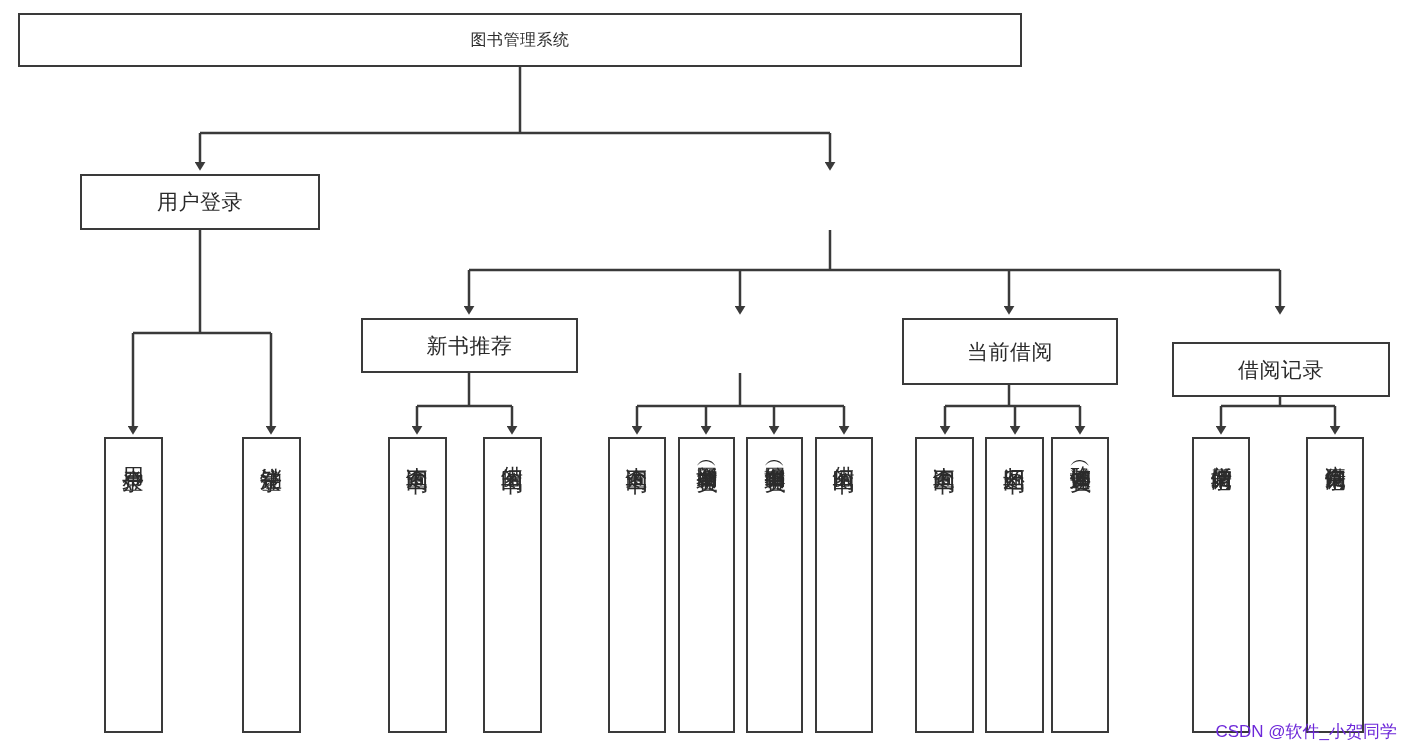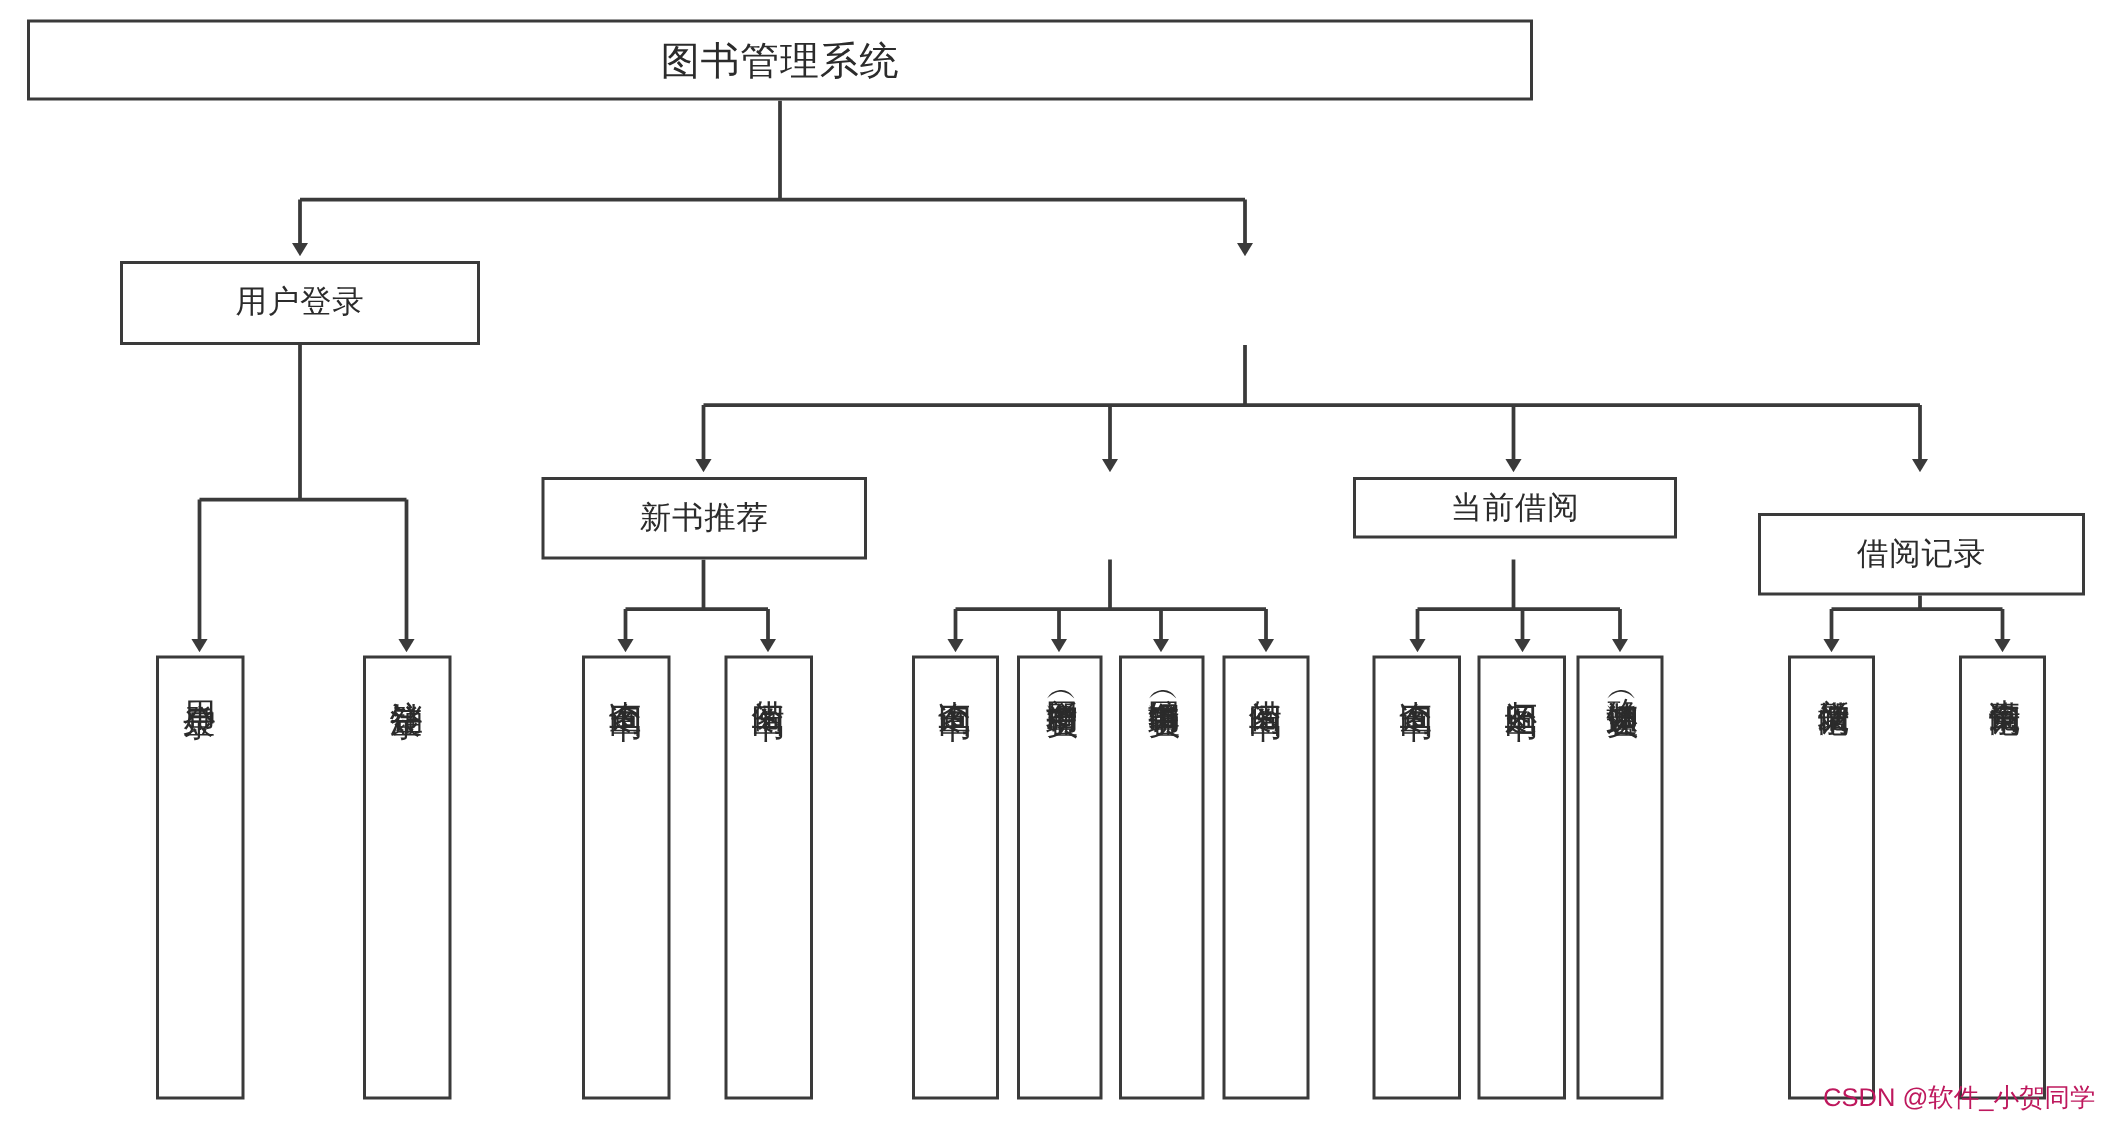--- a/index.html
+++ b/index.html
@@ -39,21 +39,21 @@
     display: block;
     text-align: center;
     letter-spacing: 0.5px;
   }
   .node.horiz .label {
     font-size: 21px;
     line-height: 1.1;
     white-space: nowrap;
   }
   .node.root .label {
-    font-size: 26px;
+    font-size: 16px;
   }
   .node.leaf {
     align-items: flex-start;
     justify-content: center;
     padding-top: 10px;
   }
   .node.leaf .label {
     writing-mode: vertical-rl;
     text-orientation: upright;
     font-size: 22px;
@@ -64,21 +64,21 @@
   .node.leaf.tall-text .label {
     font-size: 21px;
     line-height: 1.28;
     letter-spacing: 1px;
   }
   .watermark {
     position: absolute;
     right: 8px;
     bottom: 4px;
     font-size: 17px;
-    color: #be185d;
+    color: #6d28d9;
     white-space: nowrap;
     font-family: "Liberation Sans", "DejaVu Sans", sans-serif;
   }
 </style>
 </head>
 <body>
 
 <div id="canvas">
 
   <svg class="connectors" viewBox="0 0 1405 747">
@@ -135,21 +135,21 @@
     <span class="label">图书管理系统</span>
   </div>
 
   <div class="node horiz" style="left:80px; top:174px; width:240px; height:56px;">
     <span class="label">用户登录</span>
   </div>
 
   <div class="node horiz" style="left:361px; top:318px; width:217px; height:55px;">
     <span class="label">新书推荐</span>
   </div>
-  <div class="node horiz" style="left:902px; top:318px; width:216px; height:41px;">
+  <div class="node horiz" style="left:902px; top:318px; width:216px; height:67px;">
     <span class="label">当前借阅</span>
   </div>
   <div class="node horiz" style="left:1172px; top:318px; width:218px; height:55px;margin-top:24px;">
     <span class="label">借阅记录</span>
   </div>
 
   <div class="node leaf" style="left:104px; top:437px; width:59px; height:296px;">
     <span class="label">用户登录</span>
   </div>
   <div class="node leaf" style="left:242px; top:437px; width:59px; height:296px;">

